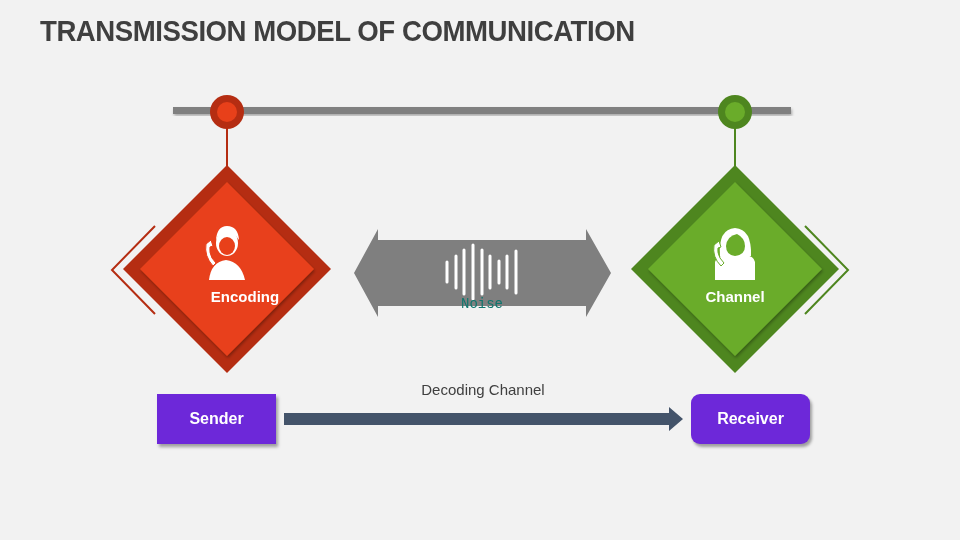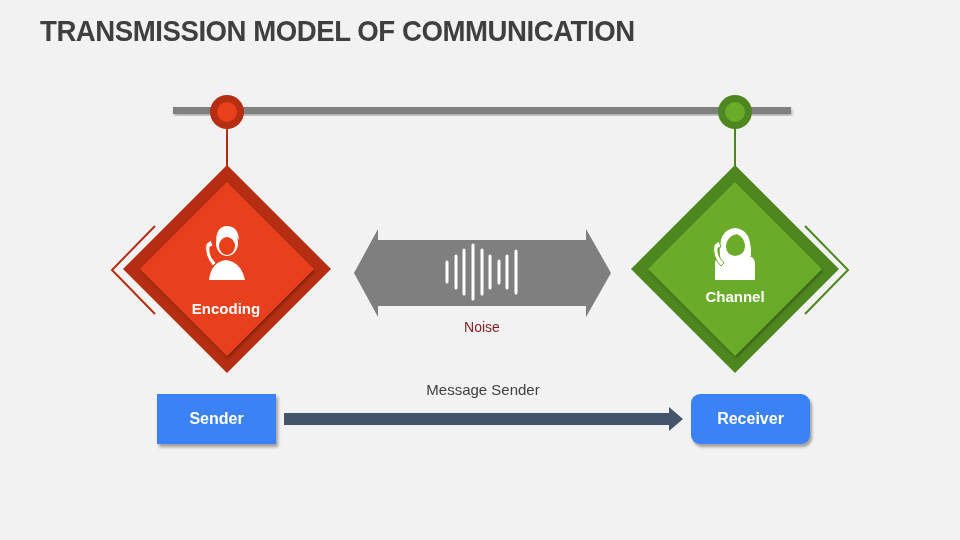--- a/index.html
+++ b/index.html
@@ -3,23 +3,23 @@
 <meta charset="utf-8">
 <style>
   html, body { margin: 0; padding: 0; }
   body { width: 960px; height: 540px; background: #f2f2f2; position: relative; overflow: hidden;
          font-family: "Liberation Sans", "DejaVu Sans", sans-serif; }
   .title { position: absolute; left: 40px; top: 14px; font-size: 30px; font-weight: bold; color: #3f3f3f;
            letter-spacing: -0.5px; transform: scaleX(0.92); transform-origin: left center; white-space: nowrap; }
   svg.diagram { position: absolute; left: 0; top: 0; }
   .lbl { position: absolute; text-align: center; white-space: nowrap; }
   .node-label { color: #ffffff; font-weight: bold; font-size: 15px; width: 120px; }
-  .noise-label { color: #7f1d1d; font-size: 14px; width: 100px; left: 432px; top: 319px; }
+  .noise-label { color: #0f766e; font-size: 14px; width: 100px; left: 432px; top: 296px; font-family: Liberation Mono, monospace; }
   .channel-label { color: #404040; font-size: 15px; width: 200px; left: 383px; top: 381px; }
-  .box { position: absolute; width: 119px; height: 50px; background: #3b82f6; color: #fff; font-weight: bold;
+  .box { position: absolute; width: 119px; height: 50px; background: #6d28d9; color: #fff; font-weight: bold;
          font-size: 16px; display: flex; align-items: center; justify-content: center;
          box-shadow: 2px 3px 3px rgba(0,0,0,0.35); }
 </style>
 </head>
 <body>
 
 <div class="title">TRANSMISSION MODEL OF COMMUNICATION</div>
 
 <svg class="diagram" width="960" height="540" viewBox="0 0 960 540">
   <defs>
@@ -81,19 +81,19 @@
     <line x1="482" y1="250" x2="482" y2="294"></line>
     <line x1="490" y1="256" x2="490" y2="288"></line>
     <line x1="499" y1="261" x2="499" y2="283"></line>
     <line x1="507" y1="256" x2="507" y2="288"></line>
     <line x1="516" y1="251" x2="516" y2="293"></line>
   </g>
 
   <polygon points="284,413 669,413 669,407 683,419 669,431 669,425 284,425" fill="#44546a"></polygon>
 </svg>
 
-<div class="lbl node-label" style="left:166px; top:288px;margin-top:12px;">Encoding</div>
+<div class="lbl node-label" style="left:185px; top:288px;">Encoding</div>
 <div class="lbl node-label" style="left:675px; top:288px;">Channel</div>
 <div class="lbl noise-label">Noise</div>
-<div class="lbl channel-label">Message Sender</div>
+<div class="lbl channel-label">Decoding Channel</div>
 
 <div class="box" style="left:157px; top:394px;">Sender</div>
 <div class="box" style="left:691px; top:394px;border-radius:9px;">Receiver</div>
 
 </body></html>

